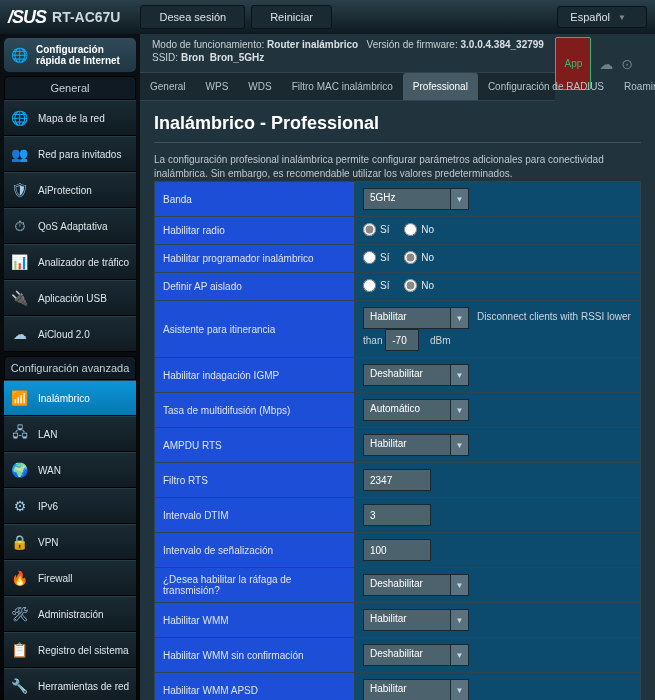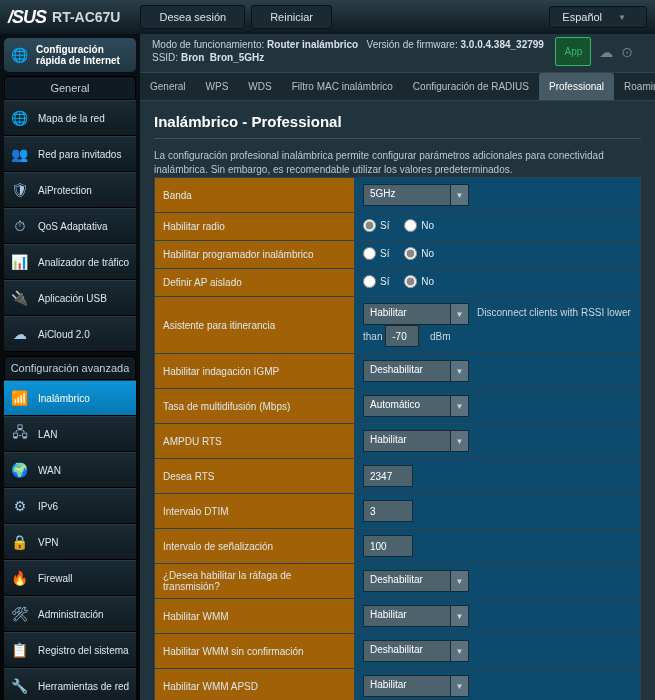--- a/index.html
+++ b/index.html
@@ -1,55 +1,55 @@
 <!DOCTYPE html>
 <html><head>
 <meta charset="utf-8">
 <style>
 *{box-sizing:border-box;margin:0;padding:0;font-family:Arial,Helvetica,sans-serif}
 body{background:#000;color:#eee;font-size:11px;width:655px;height:700px;overflow:hidden}
 .topbar{background:linear-gradient(#2a3f4a,#0e1a20);height:34px;display:flex;align-items:center;padding:0 8px}
 .logo{font-weight:bold;font-style:italic;letter-spacing:-1px;font-size:18px;color:#fff;margin-right:6px}
 .model{font-size:14px;color:#cfd8dc;font-weight:bold;margin-right:20px}
 .topbtn{background:#1a2a33;border:1px solid #0a1318;color:#d9e1e6;padding:5px 18px;font-size:11px;cursor:pointer;border-radius:3px;margin-right:6px}
-.lang{margin-left:auto;background:#1a2a33;border:1px solid #0a1318;color:#d9e1e6;padding:4px 20px 4px 12px;border-radius:3px;display:flex;align-items:center;gap:16px;cursor:pointer}
+.lang{margin-left:auto;background:#1a2a33;border:1px solid #0a1318;color:#d9e1e6;padding:4px 20px 4px 12px;border-radius:3px;display:flex;align-items:center;gap:8px;cursor:pointer}
 .tri{font-size:8px;color:#888}
 .wrap{display:flex;height:666px}
 .sidebar{width:140px;background:linear-gradient(#0a1014,#040608);padding:4px 4px 0 4px;overflow:hidden}
 .sb-big{background:linear-gradient(#2f4a5a,#203743);border-radius:5px;padding:6px;display:flex;align-items:center;gap:6px;margin-bottom:4px;cursor:pointer;color:#fff}
 .sb-big .t{font-size:10px;font-weight:bold;line-height:1.1}
 .sb-head{background:#0f1a22;border:1px solid #000;border-radius:4px 4px 0 0;text-align:center;padding:5px 0;color:#c7cfd4;font-size:11px;margin-top:4px}
 .sb-item{background:linear-gradient(#1a2a33,#101b21);border-top:1px solid #273c47;border-bottom:1px solid #000;padding:7px 6px;display:flex;align-items:center;gap:8px;cursor:pointer;color:#dfe6ea;font-size:10px}
 .sb-item.active{background:linear-gradient(#0d95d8,#0577b2);color:#fff}
 .ico{width:20px;height:20px;display:flex;align-items:center;justify-content:center;color:#a5c9e6;font-size:14px;flex-shrink:0}
 .sb-item.active .ico{color:#fff}
 .main{flex:1;background:#21333d;overflow-y:auto;padding:0;position:relative}
 .main::-webkit-scrollbar{width:10px}
 .main::-webkit-scrollbar-thumb{background:#5b7480;border-radius:5px}
 .main::-webkit-scrollbar-track{background:#1a2830}
 .info{padding:5px 12px 3px;font-size:10px;color:#c8d0d4}
 .info a{color:#d8e0e4;font-weight:bold}
 .info .row{margin-bottom:2px}
 .approw{float:right;display:flex;align-items:center;gap:8px;margin-top:-28px;margin-right:10px}
-.app{background:#14532d;border:1px solid #3cb371;color:#3cb371;padding:8px 8px;border-radius:2px;font-size:10px;cursor:pointer}
+.app{background:#7f1d1d;border:1px solid #3cb371;color:#3cb371;padding:20px 8px;border-radius:2px;font-size:10px;cursor:pointer}
 .mi{color:#6a828e;font-size:14px}
 .tabs{display:flex;background:#1a2830;border-top:1px solid #2e4450;border-bottom:1px solid #2e4450;margin-top:4px}
 .tab{padding:8px 10px;color:#b5c1c8;font-size:10px;cursor:pointer;white-space:nowrap}
 .tab.active{background:#455a64;color:#fff;border-radius:3px 3px 0 0}
 .panel{padding:12px 14px}
-.ptitle{font-size:15px;color:#fff;font-weight:bold;border-bottom:1px solid #3c525e;padding-bottom:8px;margin-bottom:10px}
+.ptitle{font-size:18px;color:#fff;font-weight:bold;border-bottom:1px solid #3c525e;padding-bottom:8px;margin-bottom:10px}
 .pdesc{font-size:10px;color:#bfc8cd;line-height:1.4;}
 table.cfg{width:100%;border-collapse:collapse}
 table.cfg td{border:1px solid #2e4450;padding:6px 8px;font-size:10px;color:#dfe6ea;background:#0c4a6e}
-table.cfg td:first-child{width:200px;background:#a16207}
+table.cfg td:first-child{width:200px;background:#1d4ed8}
 .sel,.txt{background:#4c626d;border:1px solid #1a2830;color:#fff;padding:3px 6px;font-size:10px;height:22px}
 .sel{min-width:88px;cursor:pointer}
 .selwrap{display:inline-flex}
 .selbtn{background:#5a7280;width:18px;height:22px;display:inline-flex;align-items:center;justify-content:center;color:#cbd4d9;font-size:8px;border:1px solid #1a2830;border-left:none;cursor:pointer}
-.txt{width:50px;text-align:left}
+.txt{width:68px;text-align:left}
 .rad{display:inline-flex;align-items:center;gap:4px;margin-right:12px;font-size:10px;color:#e6ecef}
 .rad input{margin:0;accent-color:#888}
 .note{font-size:10px;color:#cfd6da;margin-left:8px}
 </style>
 </head>
 <body>
 
 <div class="topbar">
   <span class="logo">/SUS</span>
   <span class="model">RT-AC67U</span>
@@ -157,22 +157,22 @@
         <span class="mi">☁</span>
         <span class="mi">⊙</span>
       </div>
     </div>
 
     <div class="tabs" id="tabs">
         <div class="tab">General</div>
         <div class="tab">WPS</div>
         <div class="tab">WDS</div>
         <div class="tab">Filtro MAC inalámbrico</div>
+        <div class="tab active">Professional</div>
         <div class="tab">Configuración de RADIUS</div>
-        <div class="tab active">Professional</div>
         <div class="tab">Roaming Block List</div>
       </div>
 
     <div class="panel">
       <div class="ptitle">Inalámbrico - Professional</div>
       <div class="pdesc">La configuración profesional inalámbrica permite configurar parámetros adicionales para conectividad inalámbrica. Sin embargo, es recomendable utilizar los valores predeterminados.</div>
       <table class="cfg" id="cfg">
           <tbody>
             <tr>
               <td>Banda</td>
@@ -218,21 +218,21 @@
                 </span></td>
             </tr>
             <tr>
               <td>AMPDU RTS</td>
               <td><span class="selwrap">
                   <span class="sel">Habilitar</span>
                   <span class="selbtn">▼</span>
                 </span></td>
             </tr>
             <tr>
-              <td>Desea RTS</td>
+              <td>Filtro RTS</td>
               <td><input class="txt" value="2347" style=""></td>
             </tr>
             <tr>
               <td>Intervalo DTIM</td>
               <td><input class="txt" value="3" style=""></td>
             </tr>
             <tr>
               <td>Intervalo de señalización</td>
               <td><input class="txt" value="100" style=""></td>
             </tr>

